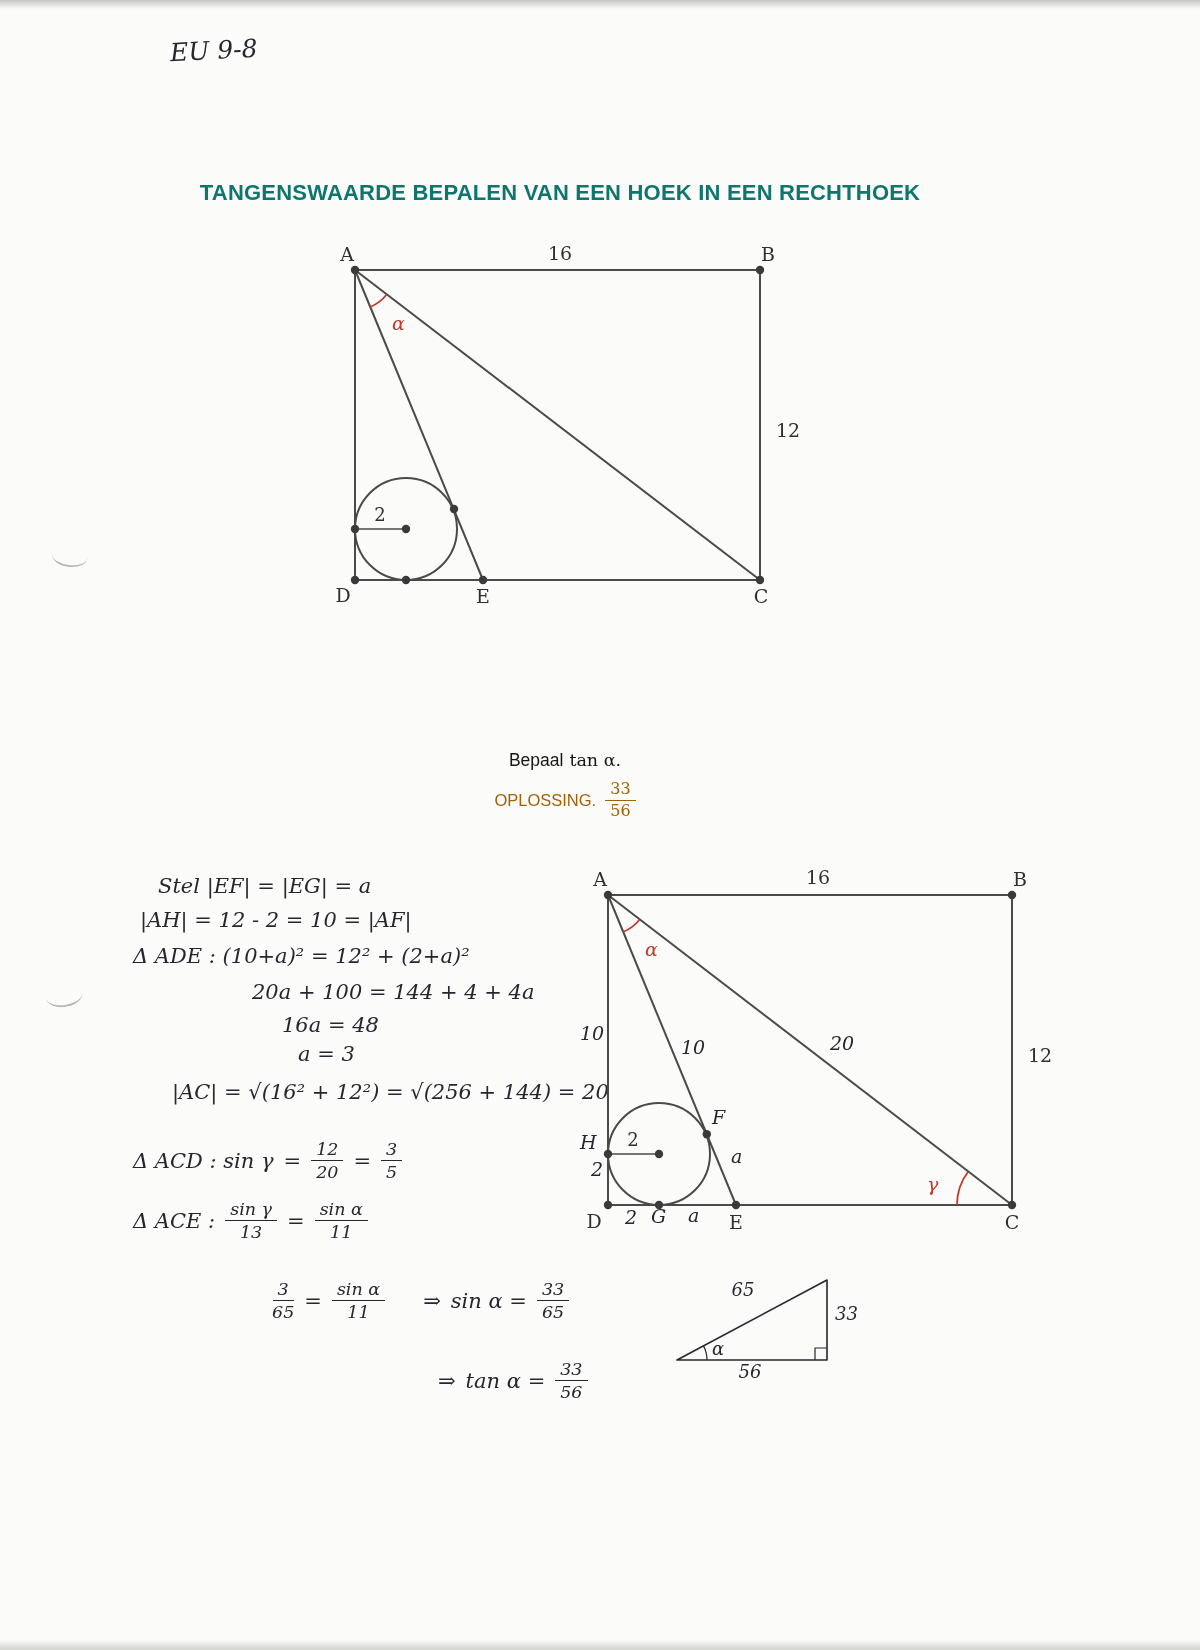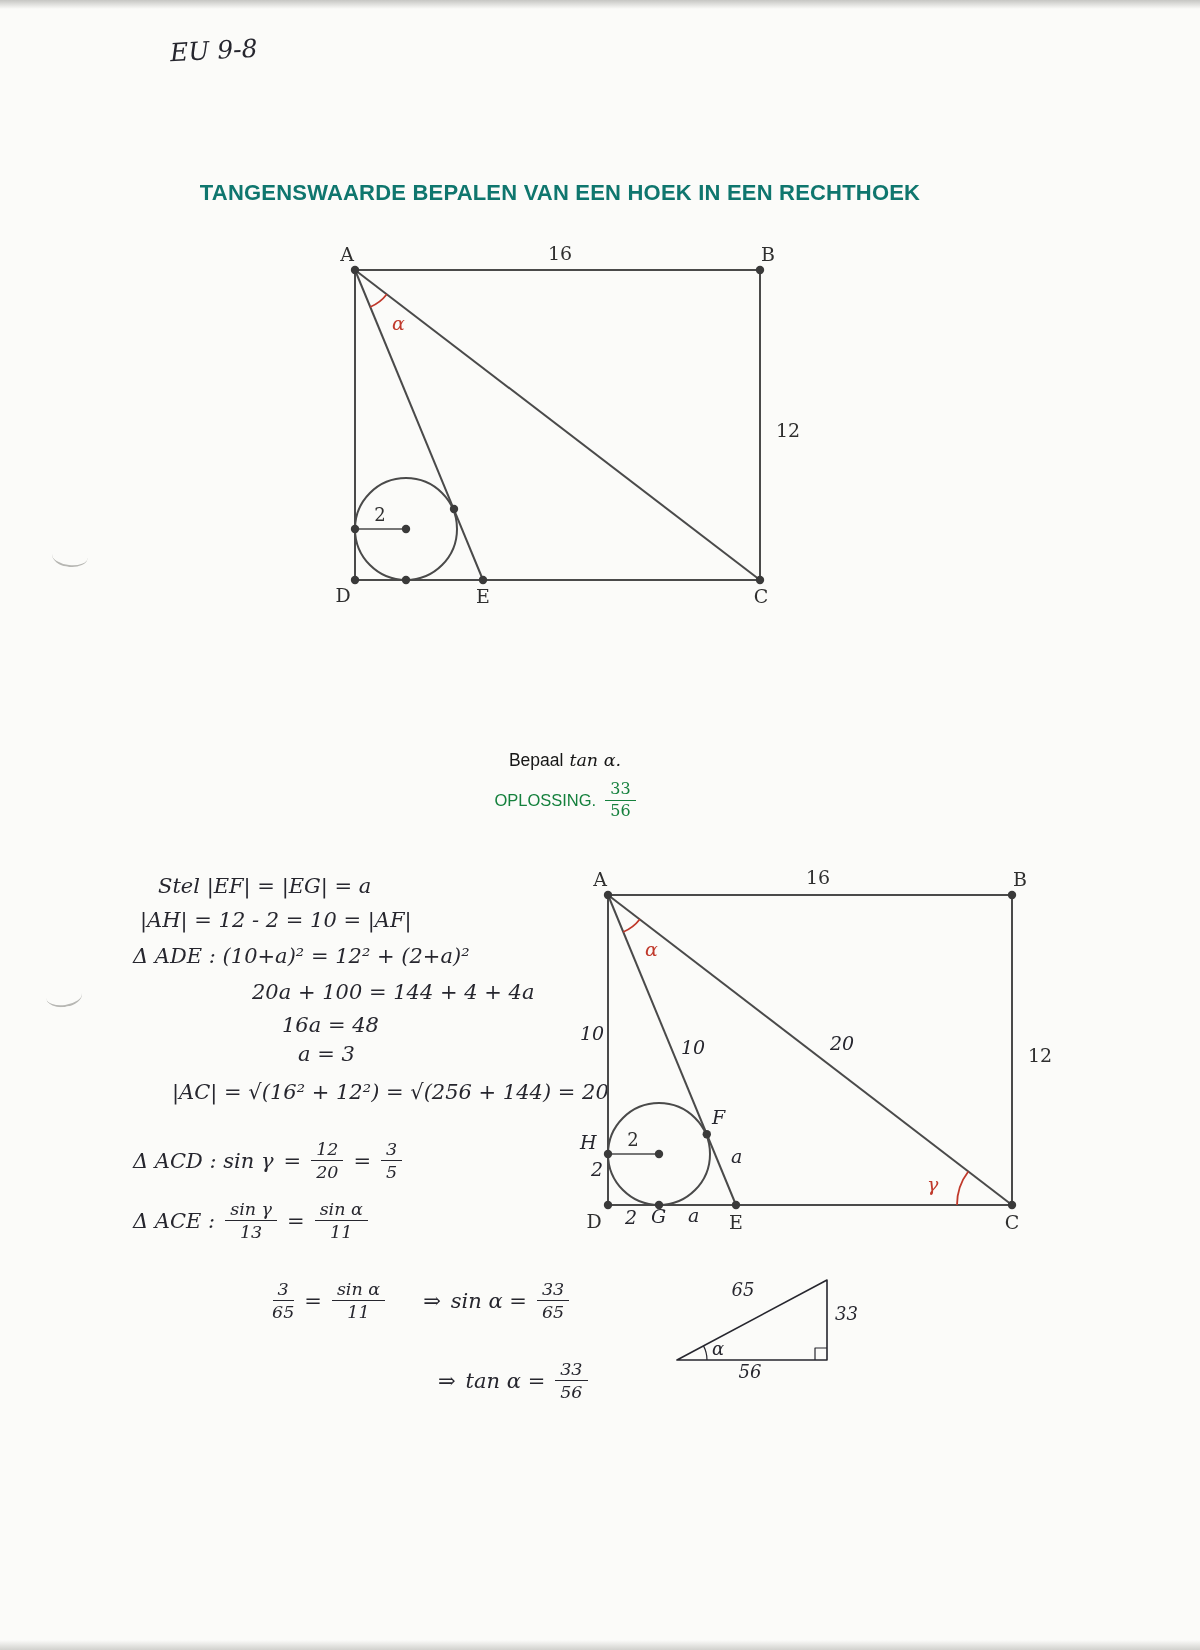--- a/index.html
+++ b/index.html
@@ -37,25 +37,25 @@
   text.redt  { font-family:"DejaVu Serif",serif; font-style:italic; font-size:19px; fill:#c0392b; }
   text.hwt   { font-family:"DejaVu Serif",serif; font-style:italic; font-size:19px; fill:#26262e; }
   .sk   { stroke:#26262e; stroke-width:1.6; fill:none; stroke-linejoin:round; }
   .sk2  { stroke-width:1.2; }
   text.skt { font-family:"DejaVu Serif",serif; font-style:italic; font-size:18px; fill:#26262e; }
 
   .ptext { position:absolute; left:0; width:1130px; text-align:center;
            font-size:17.5px; line-height:28px; color:#161616; }
   .problem { top:645px; }
   .bepaal  { top:746px; }
-  .mathit  { font-family:"DejaVu Serif",serif; font-style:italic; margin-left:6px; }
+  .mathit  { font-family:"DejaVu Serif",serif; margin-left:6px; }
 
   .oplossing { position:absolute; top:781px; left:0; width:1130px;
                display:flex; justify-content:center; align-items:center; gap:9px;
-               font-size:16.5px; color:#15803d; }
+               font-size:16.5px; color:#a16207; }
 
   .frac { display:inline-flex; flex-direction:column; align-items:center;
           line-height:1.05; vertical-align:middle; }
   .frac .num { border-bottom:1.6px solid currentColor; padding:0 5px 2px; }
   .frac .den { padding-top:2px; }
   .frac-print { font-family:"DejaVu Serif",serif; font-size:16px; }
 
   .hwline { position:absolute; font-family:"DejaVu Serif",serif; font-style:italic;
             font-size:21px; color:#26262e; display:flex; align-items:center;
             gap:10px; white-space:nowrap; }

